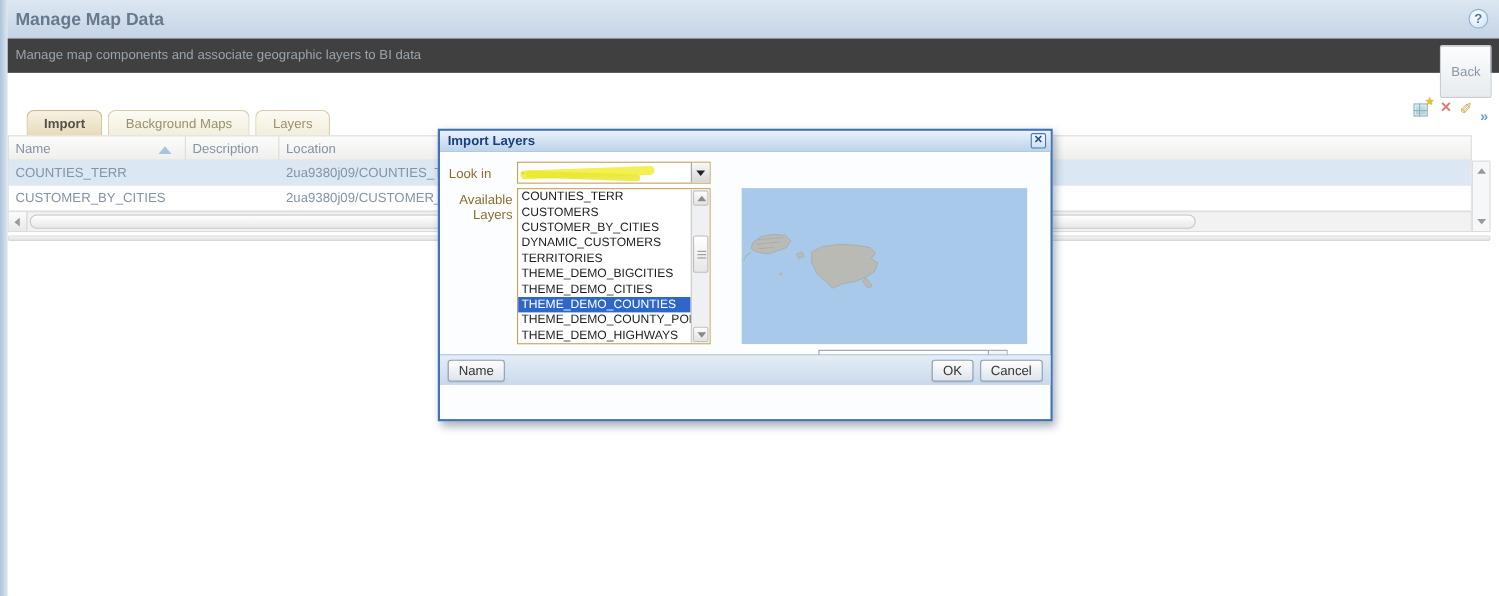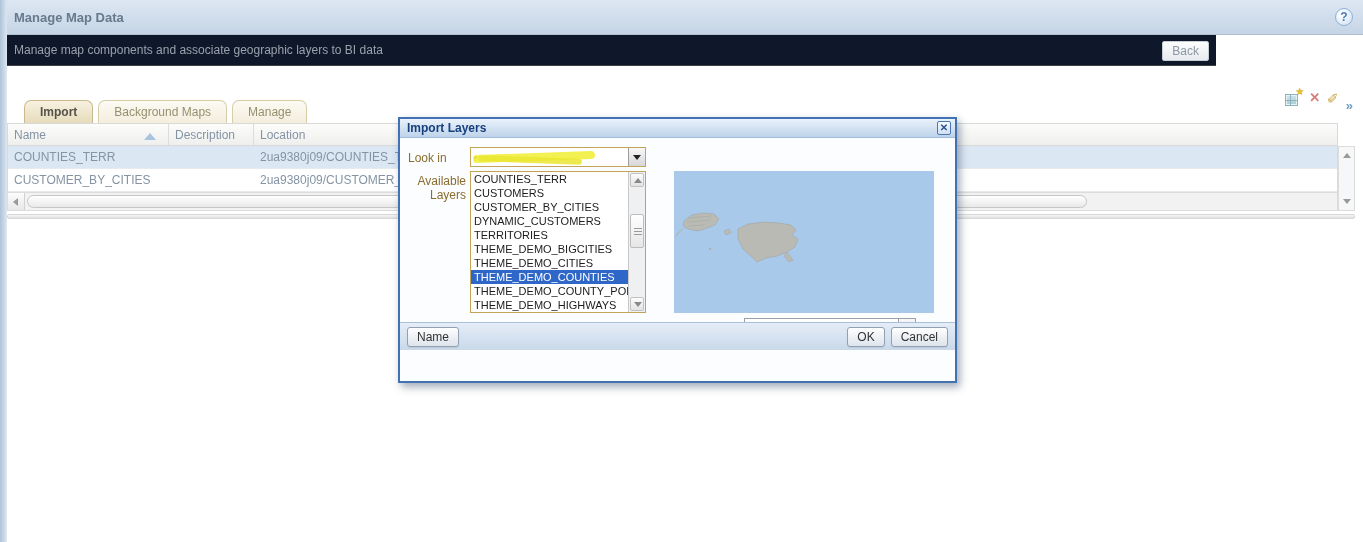--- a/index.html
+++ b/index.html
@@ -6,30 +6,30 @@
   body { font-family: "Liberation Sans", sans-serif; background: #fff; }
   #screen { position: relative; width: 1363px; height: 542px; background: #fff; overflow: hidden; }
 
   
   .left-strip { position: absolute; left: 0; top: 0; width: 7px; height: 542px;
     background: linear-gradient(to right, #aec3d9, #dde7f1); z-index: 4; }
 
   
   .header { position: absolute; left: 0; top: 0; width: 1363px; height: 35px;
     background: linear-gradient(#dde7f2, #c5d4e6); border-bottom: 1px solid #aebfd3; z-index: 2; }
-  .header-title { position: absolute; left: 14px; top: 10px; font-size: 13px; font-weight: bold; color: #67798c; }
+  .header-title { position: absolute; left: 14px; top: 10px; font-size: 16px; font-weight: bold; color: #67798c; }
   .help-circle { position: absolute; right: 10px; top: 8px; width: 18px; height: 18px; border-radius: 50%;
     border: 1px solid #8fb2d8; background: radial-gradient(circle at 35% 30%, #ffffff, #cfe0f2);
     color: #4a7cb8; font-weight: bold; font-size: 12px; text-align: center; line-height: 16px; cursor: pointer; }
 
   
-  .subbar { position: absolute; left: 0; top: 35px; width: 1216px; height: 31px; background: #0f172a;
+  .subbar { position: absolute; left: 0; top: 35px; width: 1363px; height: 31px; background: #404040;
     border-bottom: 1px solid #404040; z-index: 2; }
   .subbar-text { position: absolute; left: 14px; top: 8px; font-size: 12px; color: #99a2ac; }
-  .back-btn { position: absolute; right: 7px; top: 6px; font-size: 12px; color: #8b97a3; padding: 2px 9px;
+  .back-btn { position: absolute; right: 7px; top: 6px; font-size: 12px; color: #8b97a3; padding: 16px 9px;
     background: linear-gradient(#fcfdfe, #e7ebef); border: 1px solid #c6cdd4; border-radius: 2px; cursor: pointer; }
 
   
   .toolbar { position: absolute; right: 10px; top: 90px; display: flex; align-items: flex-start; gap: 7px; z-index: 2; }
   .icon-import { position: relative; width: 17px; height: 16px; }
   .icon-import .grid { position: absolute; left: 0; bottom: 0; width: 13px; height: 12px;
     border: 1px solid #8fb3bd; background:
       linear-gradient(#cfe4ea, #a9cbd6);
     box-shadow: inset 0 0 0 1px #e8f3f6; }
   .icon-import .gridlines { position: absolute; left: 5px; bottom: 0; width: 1px; height: 12px; background: #8fb3bd; }
@@ -170,21 +170,21 @@
       <span class="star">★</span>
     </span>
     <span class="icon-delete">✕</span>
     <span class="icon-edit">✎</span>
     <span class="icon-more">»</span>
   </div>
 
   <div class="tabs">
       <div class="tab active">Import</div>
       <div class="tab">Background Maps</div>
-      <div class="tab">Manage</div>
+      <div class="tab">Layers</div>
     </div>
 
   <div class="grid-header">
       <div class="th col-name">Name<span class="sort-tri"></span></div>
       <div class="th col-desc">Description</div>
       <div class="th col-loc">Location</div>
     </div>
   <div class="rows">
       <div class="row selected">
         <div class="cell col-name">COUNTIES_TERR</div>

